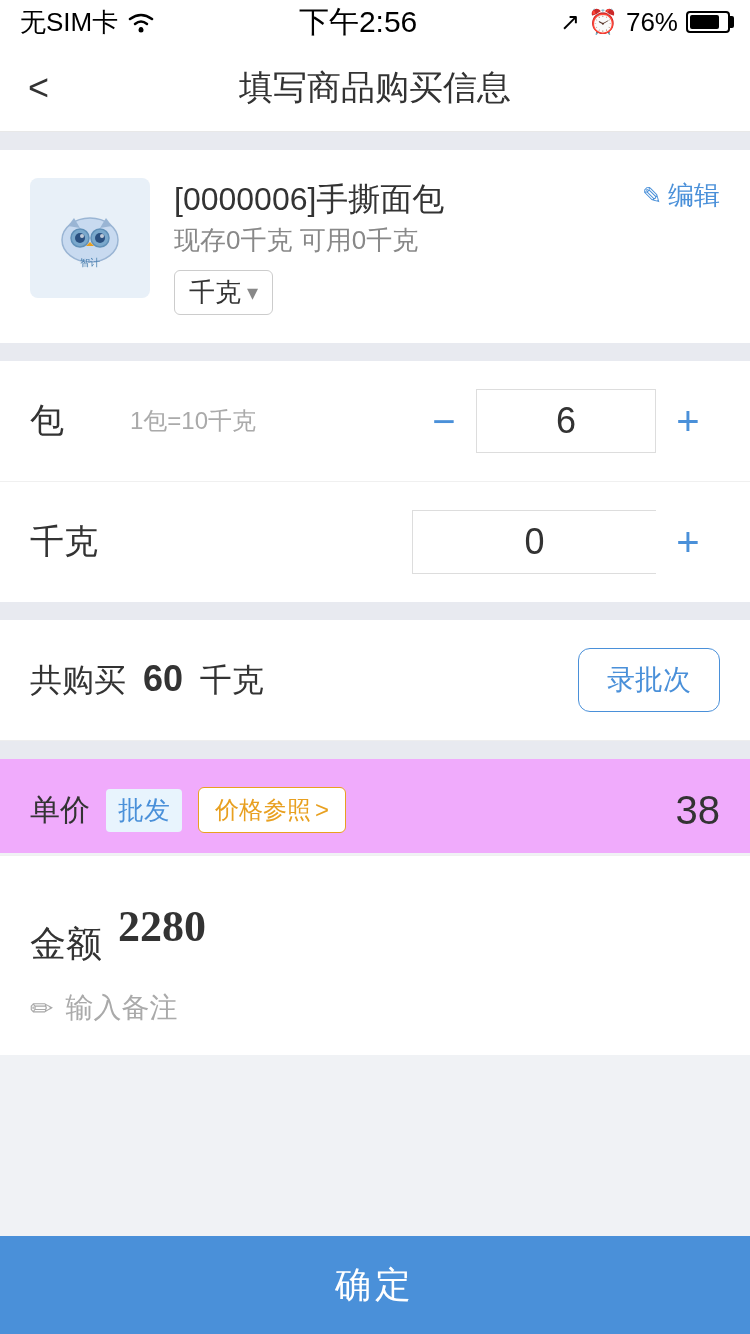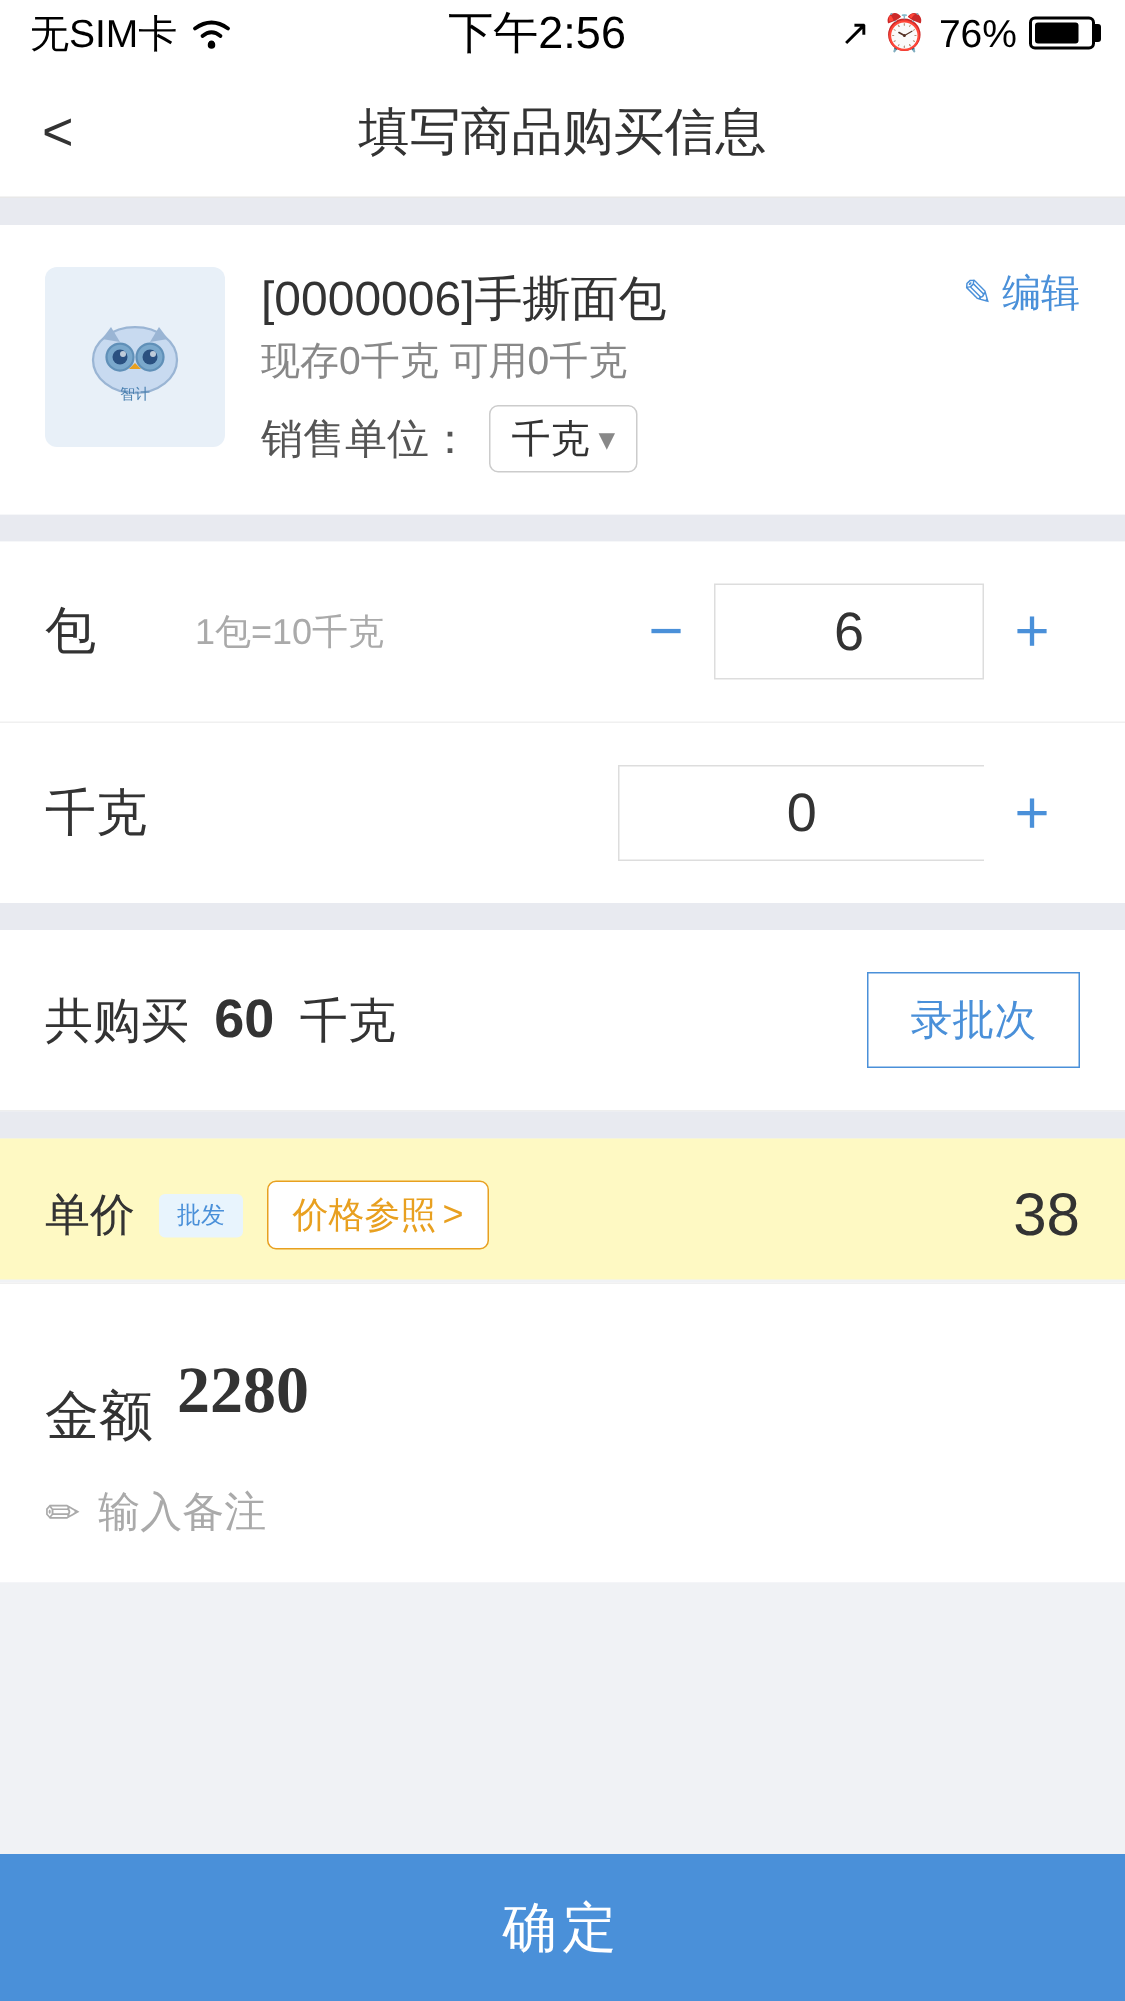--- a/index.html
+++ b/index.html
@@ -252,47 +252,47 @@
       color: #333;
     }
     .total-text .highlight {
       font-size: 36px;
       font-weight: 600;
       color: #333;
       margin: 0 8px;
     }
     .batch-btn {
       border: 1px solid #4a90d9;
-      border-radius: 0;
+      border-radius: 12px;
       padding: 12px 28px;
       font-size: 28px;
       color: #4a90d9;
       background: #fff;
       cursor: pointer;
     }
 
     
     .price-section {
-      background: #fef9c3;
+      background: #f0abfc;
       margin-top: 0;
       padding: 28px 30px 20px 30px;
     }
     .price-row {
       display: flex;
       align-items: center;
       gap: 16px;
     }
     .price-label {
       font-size: 30px;
       color: #333;
     }
     .price-tag-batch {
       background: #e8f4fd;
       color: #4a90d9;
-      font-size: 16px;
+      font-size: 26px;
       padding: 4px 12px;
       border-radius: 4px;
     }
     .price-ref-btn {
       border: 1.5px solid #e8a020;
       border-radius: 6px;
       padding: 6px 16px;
       font-size: 24px;
       color: #e8a020;
       display: flex;
@@ -424,21 +424,20 @@
       <polygon points="18,18 24,10 30,20" fill="#9ab5d4"></polygon>
       <polygon points="62,18 56,10 50,20" fill="#9ab5d4"></polygon>
 
       <text x="40" y="58" text-anchor="middle" font-size="10" fill="#4a80b0" font-family="Arial">智计</text>
     </svg>
   </div>
   <div class="product-info">
     <div class="product-name">[0000006]手撕面包</div>
     <div class="product-stock">现存0千克   可用0千克</div>
     <div class="product-unit-row">
-      <span>销售单位：</span>
       <div class="unit-select">
         <span>千克</span>
         <span class="chevron">▾</span>
       </div>
     </div>
   </div>
   <div class="edit-btn">
     <span class="edit-icon">✎</span>
     <span>编辑</span>
   </div>

